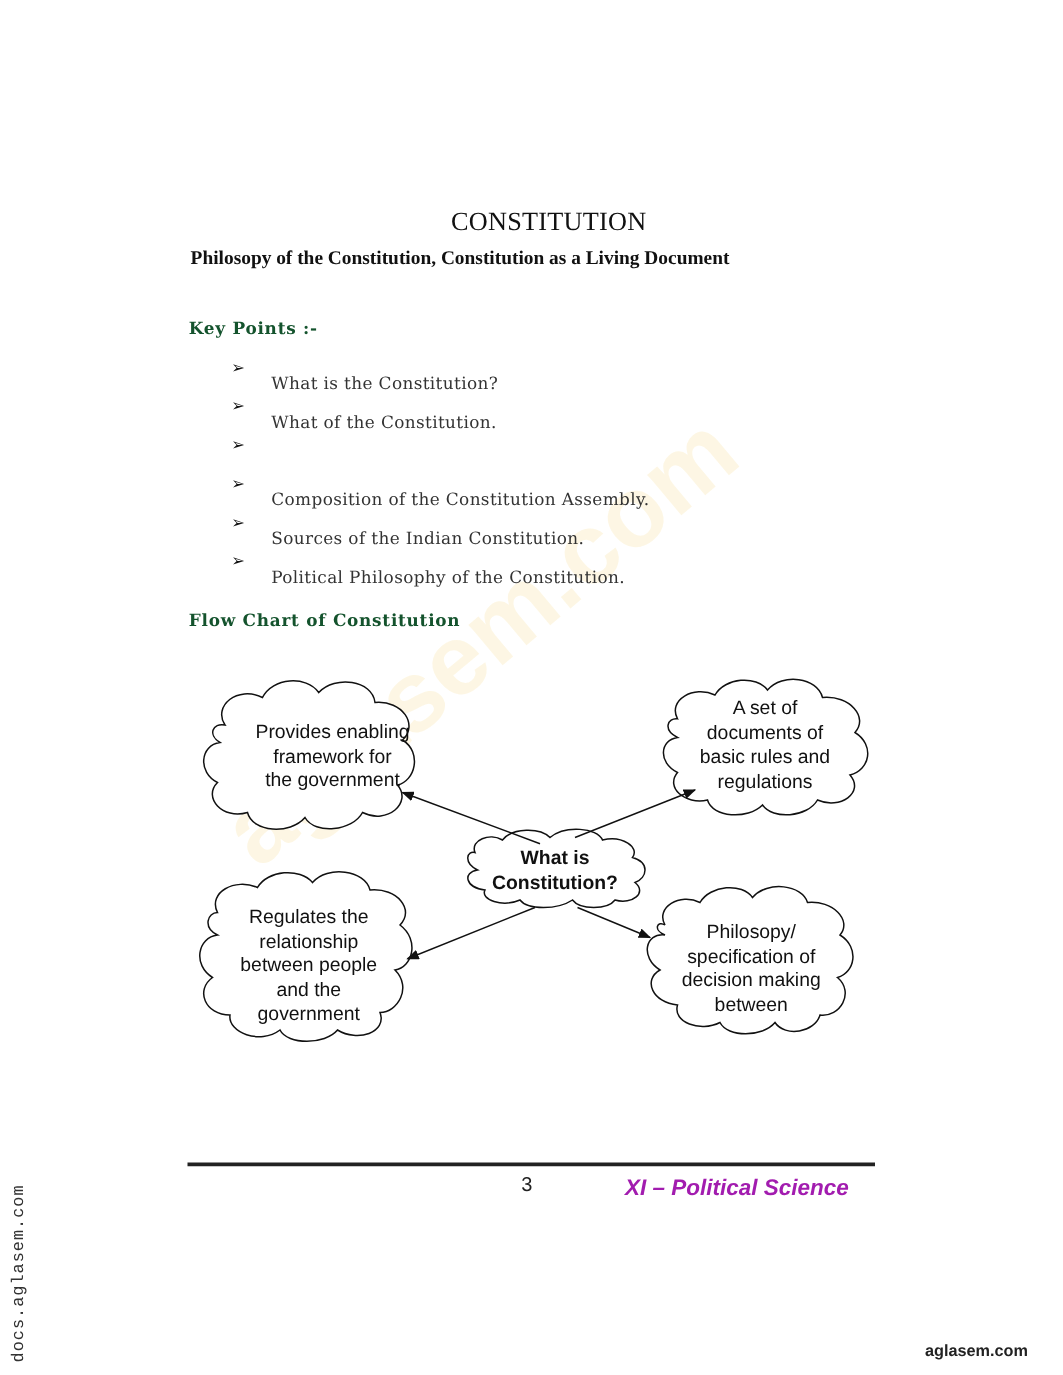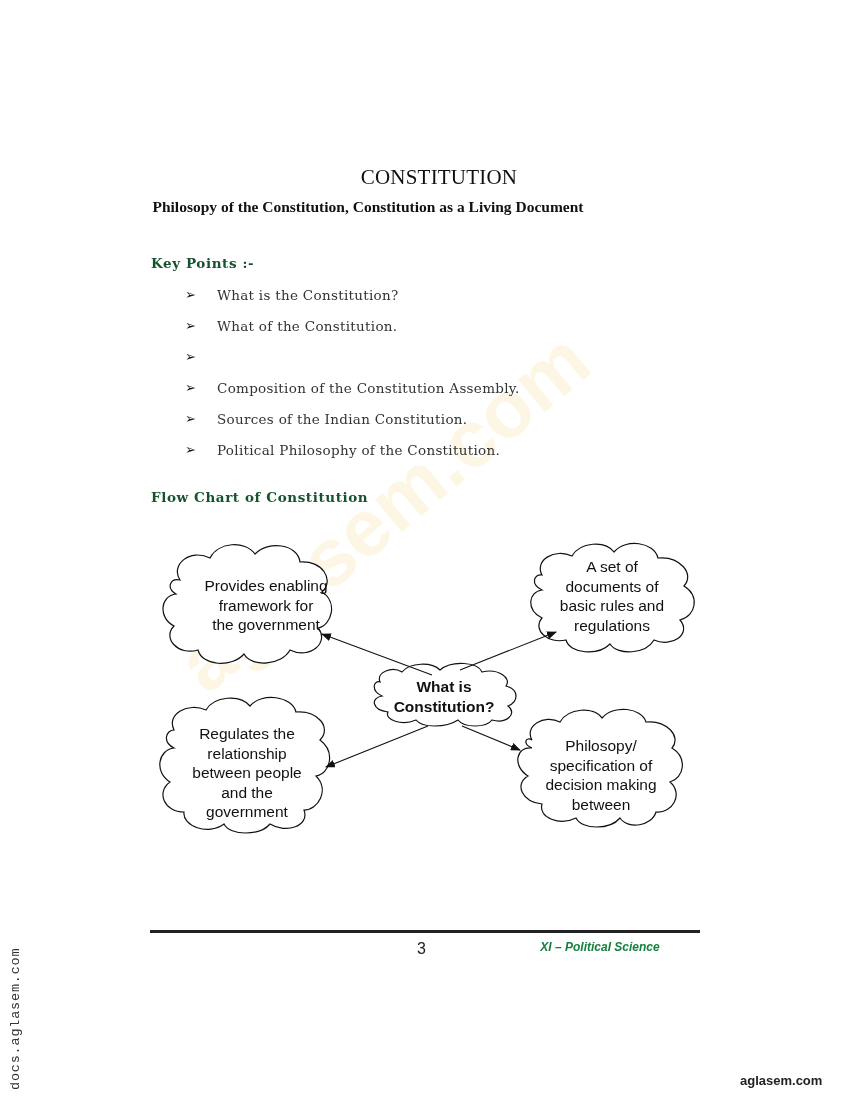--- a/index.html
+++ b/index.html
@@ -24,34 +24,34 @@
   }
   .kp { top: 255px; }
   .fc { top: 489px; }
   ul.points { list-style: none; margin: 0; padding: 0; top: 284px; left: 185px; }
   ul.points li {
     height: 31px; display: flex; align-items: flex-start;
     font-family: "DejaVu Serif", serif; font-size: 13.5px; color: #333; font-weight: 300;
     letter-spacing: 0.3px;
   }
   .bullet { width: 32px; font-size: 13px; color: #111; line-height: 22px; }
-  .pt { line-height: 22px; }
+  .pt { line-height: 22px; margin-top: 12px; }
   svg.chart { top: 530px; left: 140px; }
   .cloud-text {
     position: absolute; text-align: center;
     font-family: "Liberation Sans", sans-serif; font-size: 15.5px; line-height: 19.5px; color: #111;
   }
   .cloud-text.center { font-weight: bold; font-size: 15.5px; }
   .rule { top: 930px; left: 150px; width: 550px; height: 3px; background: #222; }
   .pageno {
     top: 940px; left: 417px; font-family: "Liberation Sans", sans-serif; font-size: 16px; color: #222;
   }
   .footer-subject {
-    top: 940px; left: 500px; width: 200px; text-align: center;
-    font-family: "Liberation Sans", sans-serif; font-style: italic; font-weight: bold; font-size: 12px; color: #15803d;
+    top: 940px; left: 500px; width: 200px; text-align: left;
+    font-family: "Liberation Sans", sans-serif; font-style: italic; font-weight: bold; font-size: 18px; color: #a21caf;
   }
   .side-mark {
     left: 8px; top: 1090px; transform-origin: 0 0; transform: rotate(-90deg);
     font-family: "Liberation Mono", monospace; font-size: 13.5px; color: #333; letter-spacing: 0.8px;
     white-space: nowrap;
   }
   .brand {
     top: 1073px; left: 740px; font-family: "Liberation Sans", sans-serif; font-weight: bold; font-size: 13px; color: #222;
   }
   .watermark {

